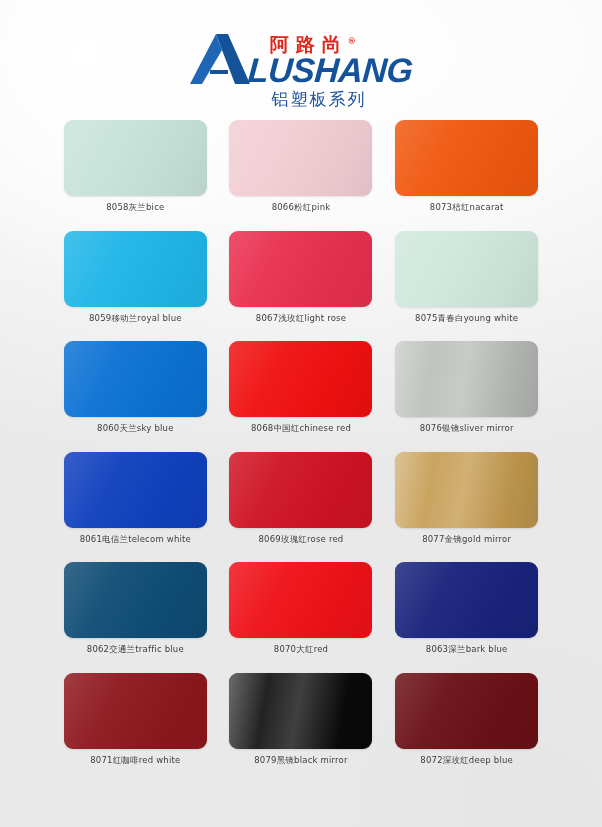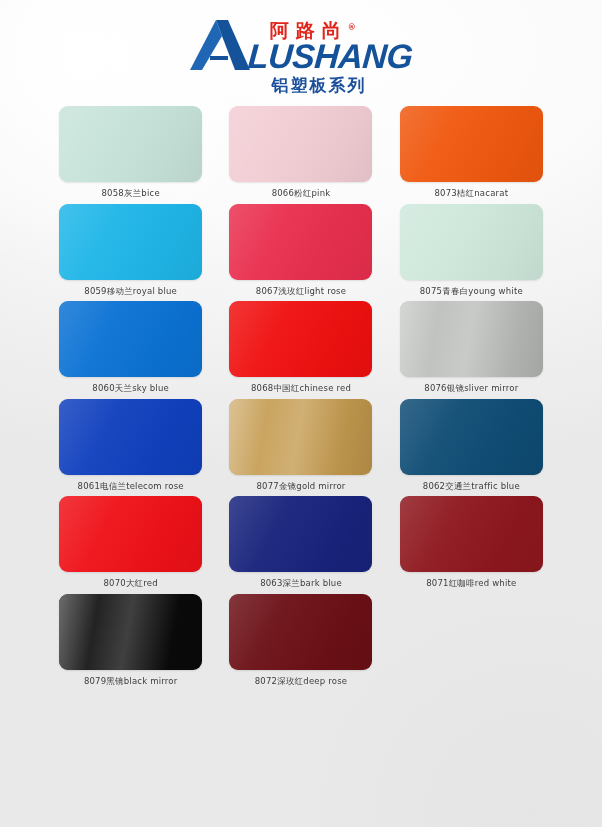--- a/index.html
+++ b/index.html
@@ -42,21 +42,21 @@
     width: 64%;
     height: 44%;
     background: radial-gradient(ellipse at 60% 60%, rgba(228,228,228,0.8) 0%, rgba(228,228,228,0) 72%);
     pointer-events: none;
   }
 
   
   .header {
     position: relative;
     z-index: 3;
-    padding-top: 14px;
+    padding-top: 28px;
     text-align: center;
   }
   .logo-row {
     display: flex;
     align-items: flex-end;
     justify-content: center;
     gap: 2px;
     height: 58px;
   }
   .logo-mark {
@@ -98,38 +98,39 @@
     color: #14539a;
     letter-spacing: -0.5px;
     line-height: 0.92;
     font-style: italic;
     transform: skewX(-4deg);
   }
   .logo-sub {
     margin-top: 5px;
     font-family: "DejaVu Sans", "Liberation Sans", sans-serif;
     font-size: 17px;
-    font-weight: bold;
+    font-weight: normal;
     color: #1b4f9c;
     letter-spacing: 2px;
     line-height: 1;
     margin-left: 36px;
   }
 
   
   .grid {
     position: relative;
     z-index: 2;
     margin: 12px auto 17px;
     width: 484px;
     display: grid;
     grid-template-columns: repeat(3, 1fr);
     grid-auto-rows: 97.5px;
     column-gap: 27px;
     row-gap: 0;
+    gap: 13px;
   }
   .cell {
     display: flex;
     flex-direction: column;
     align-items: center;
   }
   .swatch {
     width: 143px;
     height: 76px;
     border-radius: 9px;
@@ -216,21 +217,25 @@
       <div class="cell">
         <div class="swatch" style="background: rgb(240, 16, 16);"></div>
         <div class="caption">8068中国红chinese red</div>
       </div>
       <div class="cell">
         <div class="swatch metal" style="background: rgb(185, 188, 185);"></div>
         <div class="caption">8076银镜sliver mirror</div>
       </div>
       <div class="cell">
         <div class="swatch" style="background: rgb(16, 64, 190);"></div>
-        <div class="caption">8061电信兰telecom rose</div>
+        <div class="caption">8061电信兰telecom white</div>
+      </div>
+      <div class="cell">
+        <div class="swatch" style="background: rgb(207, 19, 35);"></div>
+        <div class="caption">8069玫瑰红rose red</div>
       </div>
       <div class="cell">
         <div class="swatch metal" style="background: rgb(196, 154, 78);"></div>
         <div class="caption">8077金镜gold mirror</div>
       </div>
       <div class="cell">
         <div class="swatch" style="background: rgb(15, 76, 117);"></div>
         <div class="caption">8062交通兰traffic blue</div>
       </div>
       <div class="cell">
@@ -244,17 +249,17 @@
       <div class="cell">
         <div class="swatch" style="background: rgb(142, 23, 30);"></div>
         <div class="caption">8071红咖啡red white</div>
       </div>
       <div class="cell">
         <div class="swatch metal" style="background: rgb(10, 10, 10);"></div>
         <div class="caption">8079黑镜black mirror</div>
       </div>
       <div class="cell">
         <div class="swatch" style="background: rgb(107, 16, 22);"></div>
-        <div class="caption">8072深玫红deep rose</div>
+        <div class="caption">8072深玫红deep blue</div>
       </div>
     </div>
 
 </div>
 
 </body></html>

